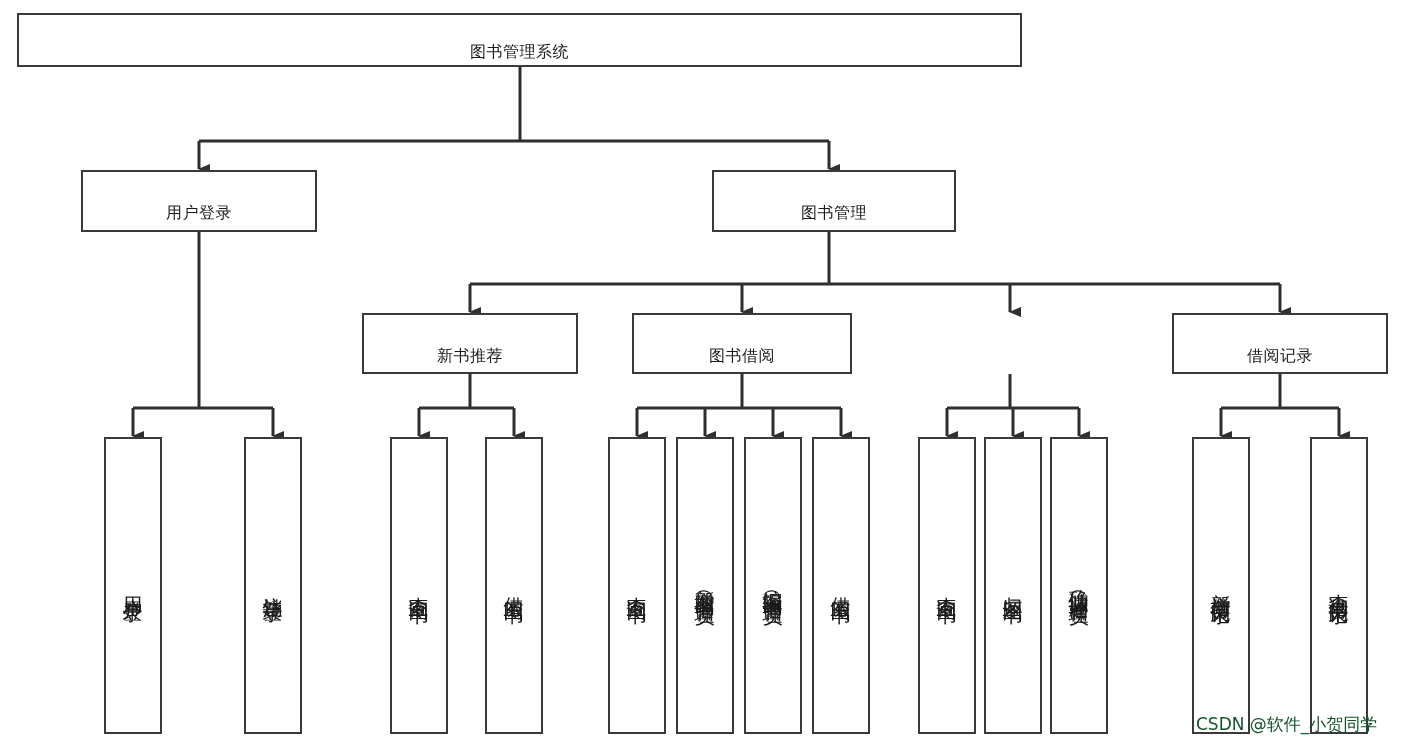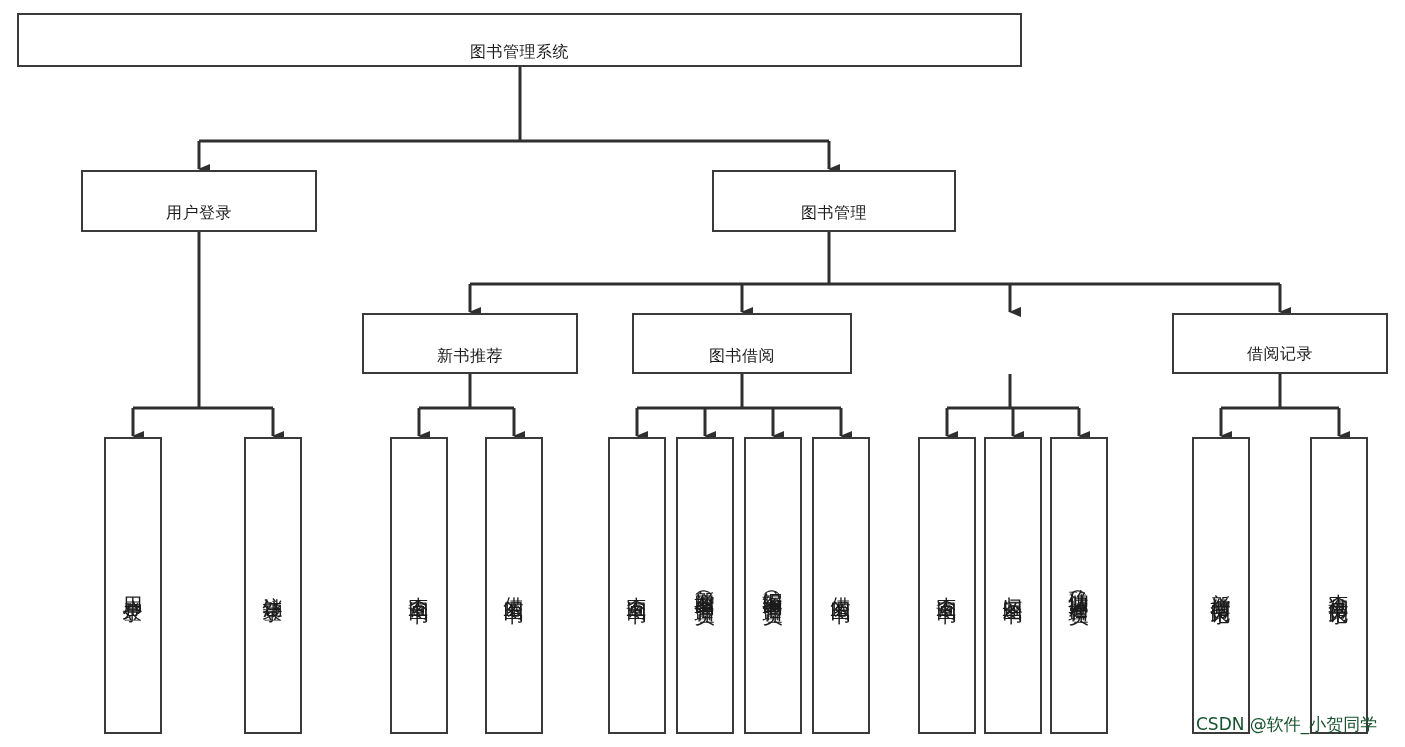--- a/index.html
+++ b/index.html
@@ -125,21 +125,21 @@
   <div class="node horizontal" style="left: 712px; top: 170px; width: 244px; height: 62px;">
     <span class="label">图书管理</span>
   </div>
 
   <div class="node horizontal" style="left: 362px; top: 313px; width: 216px; height: 61px;">
     <span class="label">新书推荐</span>
   </div>
   <div class="node horizontal" style="left: 632px; top: 313px; width: 220px; height: 61px;">
     <span class="label">图书借阅</span>
   </div>
-  <div class="node horizontal" style="left: 1172px; top: 313px; width: 216px; height: 61px; font-family: Liberation Mono, monospace;">
+  <div class="node horizontal" style="left: 1172px; top: 313px; width: 216px; height: 61px;">
     <span class="label">借阅记录</span>
   </div>
 
   <div class="node vertical" style="left: 104px; top: 437px; width: 58px; height: 297px;">
     <span class="label">用户登录</span>
   </div>
   <div class="node vertical" style="left: 244px; top: 437px; width: 58px; height: 297px;">
     <span class="label">注销登录</span>
   </div>
 

